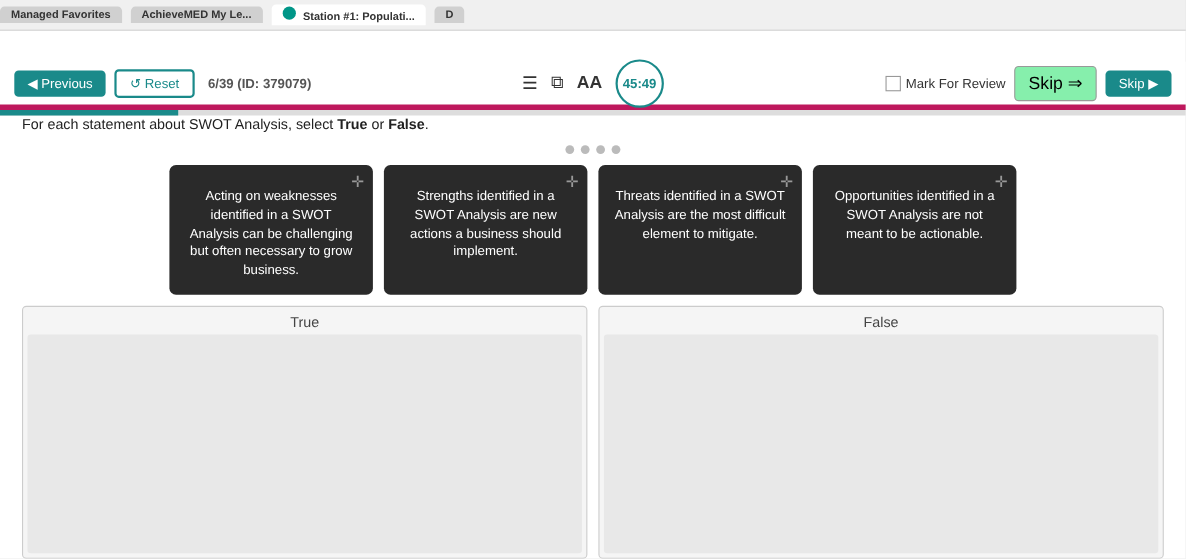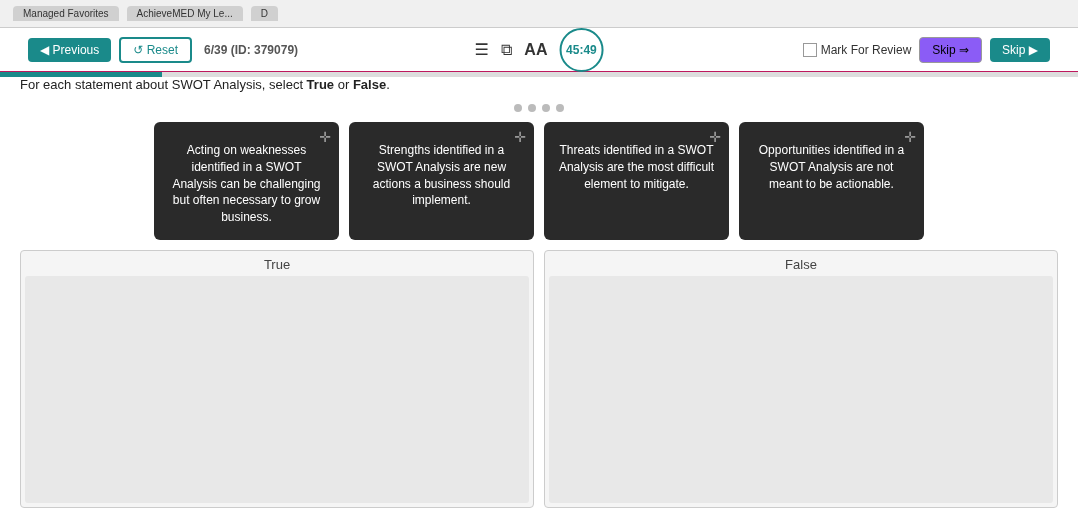--- a/index.html
+++ b/index.html
@@ -11,25 +11,26 @@
       overflow: hidden;
       position: relative;
     }
 
     
     .browser-bar {
       background: #f0f0f0;
       height: 28px;
       display: flex;
       align-items: center;
-      padding: 0 13px;
+      padding: 0 0;
       gap: 8px;
       border-bottom: 1px solid #ccc;
       font-size: 11px;
       color: #333;
+      font-weight: bold;
     }
     .browser-tab {
       background: #d0d0d0;
       border-radius: 4px 4px 0 0;
       padding: 2px 10px;
       font-size: 10px;
       white-space: nowrap;
       overflow: hidden;
       text-overflow: ellipsis;
       max-width: 160px;
@@ -51,27 +52,28 @@
       background: #fff;
       width: 100%;
       height: calc(100% - 28px);
       display: flex;
       flex-direction: column;
     }
 
     
     .toolbar {
       background: #fff;
-      border-bottom: 1px solid #be185d;
+      border-bottom: 5px solid #be185d;
       height: 44px;
       display: flex;
       align-items: center;
-      padding: 0 28px;
+      padding: 0 13px;
       gap: 8px;
       position: relative;
+      margin-top: 28px;
     }
     .btn-previous {
       background: #1a8a8a;
       color: #fff;
       border: none;
       border-radius: 4px;
       padding: 5px 12px;
       font-size: 12px;
       cursor: pointer;
       display: flex;
@@ -137,25 +139,25 @@
       align-items: center;
       gap: 4px;
     }
     .mark-checkbox {
       width: 14px;
       height: 14px;
       border: 1px solid #999;
       background: #fff;
     }
     .btn-skip {
-      background: #8b5cf6;
+      background: #86efac;
       border: 1px solid #999;
       border-radius: 4px;
       padding: 5px 12px;
-      font-size: 12px;
+      font-size: 16px;
       cursor: pointer;
       display: flex;
       align-items: center;
       gap: 4px;
     }
     .btn-next {
       background: #1a8a8a;
       color: #fff;
       border: none;
       border-radius: 4px;
@@ -261,20 +263,24 @@
 </head>
 <body>
 
 <div class="browser-bar">
   <div class="browser-tab">
     <span>Managed Favorites</span>
   </div>
   <div class="browser-tab">
     <span>AchieveMED My Le...</span>
   </div>
+  <div class="browser-tab active">
+    <span class="browser-favicon"></span>
+    <span>Station #1: Populati...</span>
+  </div>
   <div class="browser-tab">
     <span>D</span>
   </div>
 </div>
 
 <div class="app-container">
 
   <div class="toolbar">
     <button class="btn-previous">◀ Previous</button>
     <button class="btn-reset">↺ Reset</button>

